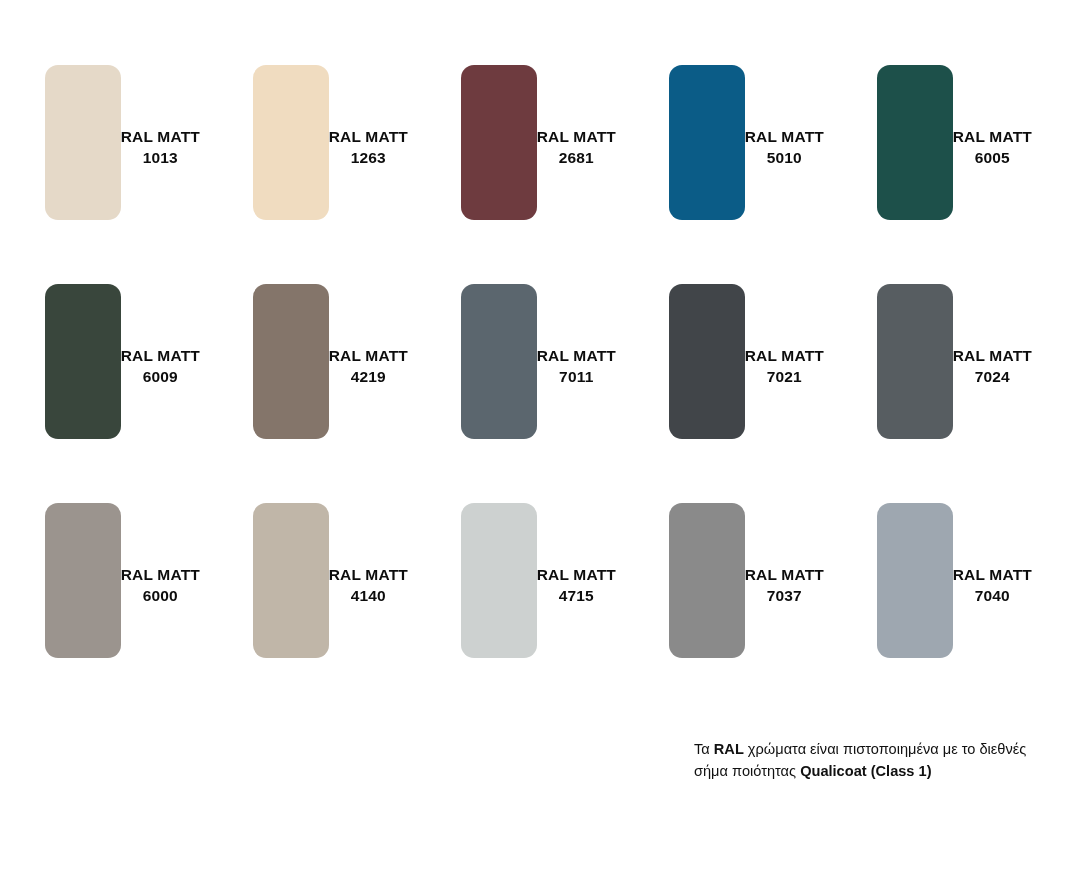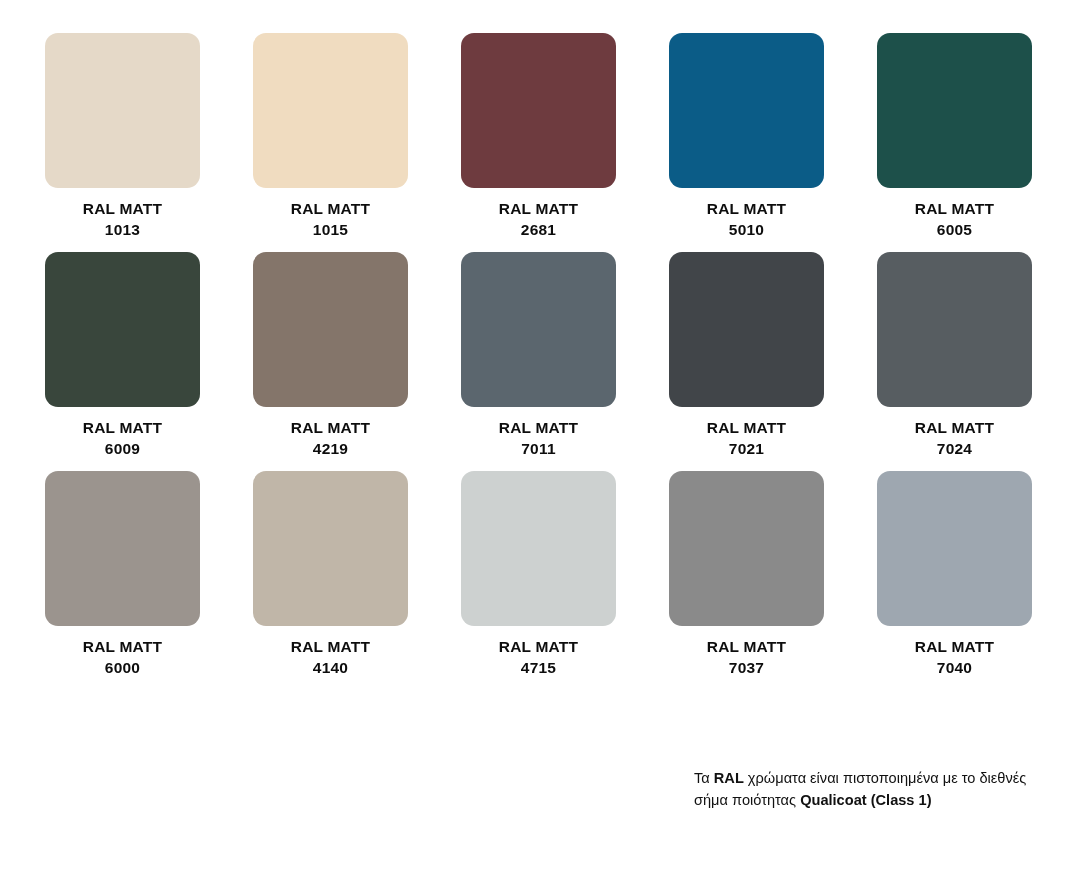--- a/index.html
+++ b/index.html
@@ -41,21 +41,21 @@
     flex-direction: row;
     column-gap: 0px;
     justify-content: flex-start;
     height: 219px;
   }
 
   .swatch-cell {
     width: 155px;
     margin-right: 53px;
     display: flex;
-    flex-direction: column;
+    flex-direction: row;
     align-items: center;
   }
   .swatch-cell:last-child { margin-right: 0; }
 
   .swatch-chip {
     width: 155px;
     height: 155px;
     border-radius: 13px;
   }
 
@@ -78,21 +78,21 @@
     left: 694px;
     top: 738px;
     width: 350px;
   }
   .footnote {
     font-size: 14.6px;
     line-height: 1.52;
     color: #111111;
     margin: 0 0 21px 0;
   }
-  .footnote:last-child { margin-bottom: 0; margin-top: 29px; }
+  .footnote:last-child { margin-bottom: 0; }
   .footnote b { font-weight: bold; }
 </style>
 </head>
 <body>
 
 <div class="sheet">
 
   <div class="swatch-grid">
 
     <div class="swatch-row">
@@ -100,21 +100,21 @@
         <div class="swatch-chip" style="background:#E5D9C8"></div>
         <div class="swatch-caption">
           <span class="name-line">RAL MATT</span>
           <span class="code-line">1013</span>
         </div>
       </div>
       <div class="swatch-cell">
         <div class="swatch-chip" style="background:#F0DCC0"></div>
         <div class="swatch-caption">
           <span class="name-line">RAL MATT</span>
-          <span class="code-line">1015</span>
+          <span class="code-line">1263</span>
         </div>
       </div>
       <div class="swatch-cell">
         <div class="swatch-chip" style="background:#6E3B3F"></div>
         <div class="swatch-caption">
           <span class="name-line">RAL MATT</span>
           <span class="code-line">2681</span>
         </div>
       </div>
       <div class="swatch-cell">

